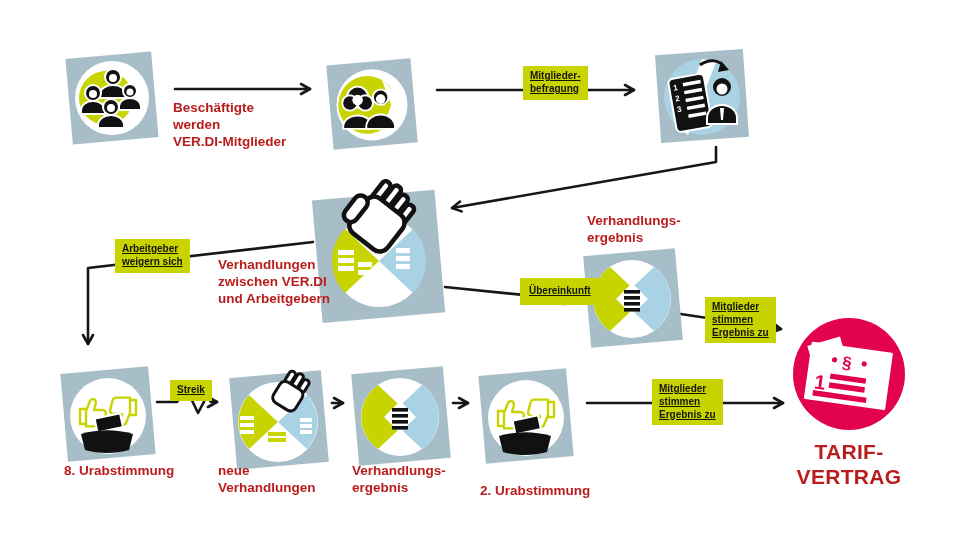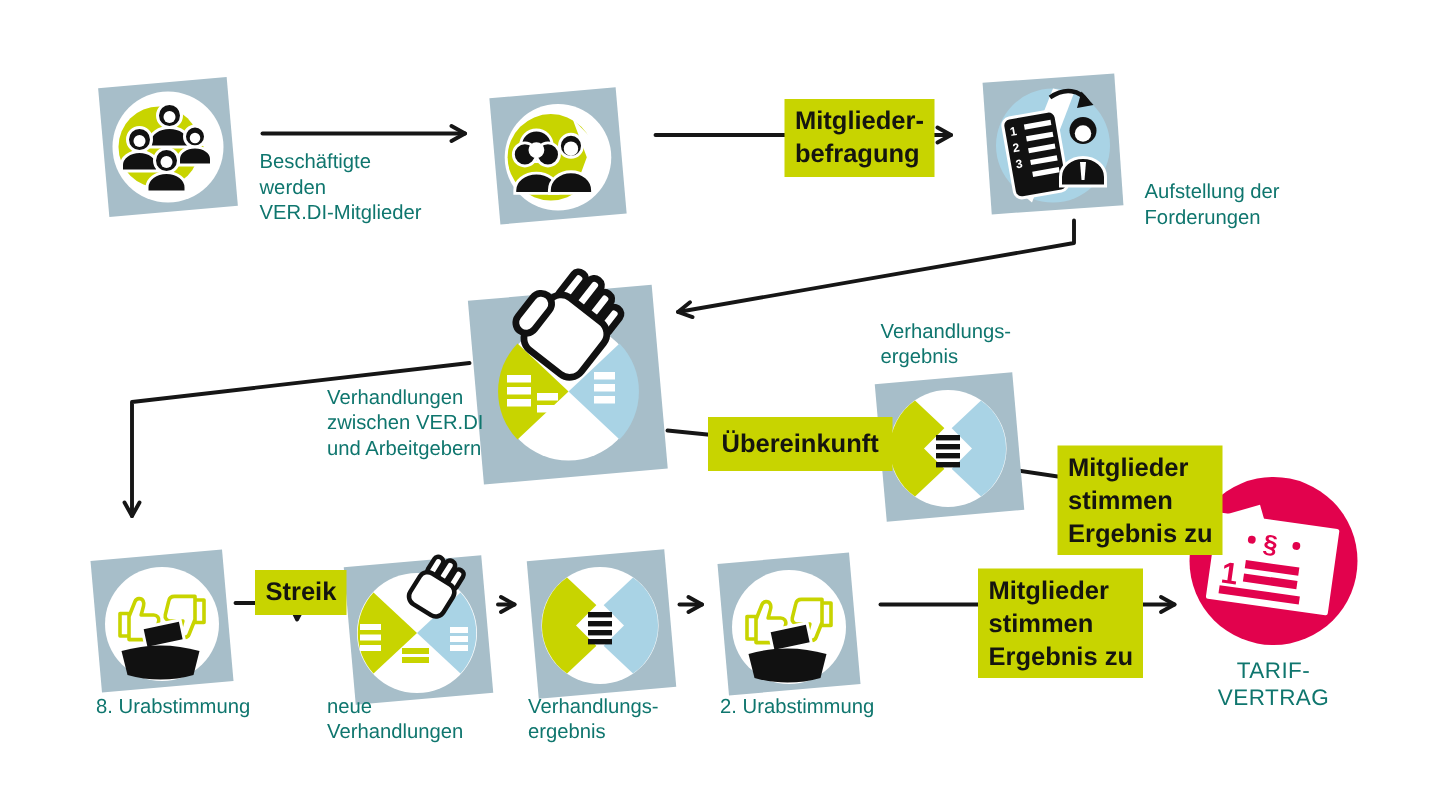--- a/index.html
+++ b/index.html
@@ -1,25 +1,25 @@
 <!DOCTYPE html>
 <html style="--green: #c8d400; --bluegray: #a7bec9; --lightblue: #a9d3e5; --pink: #e2024d; --ink: #161616;"><head>
 <meta charset="utf-8">
 <style>
   html,body{margin:0;padding:0;background:#fff;}
   #canvas{position:relative;width:970px;height:540px;background:#fff;
           font-family:"Liberation Sans",sans-serif;overflow:hidden;}
   .wires{position:absolute;left:0;top:0;z-index:1;}
   .icon{position:absolute;z-index:2;}
-  .lbl{position:absolute;z-index:3;font-weight:400;font-size:13.5px;line-height:1.26;
-       color:#0f766e;white-space:pre-line;}
-  .tag{position:absolute;z-index:4;background:var(--green);font-weight:700;font-size:17px;
-       line-height:1.28;color:#15150f;white-space:pre-line;padding:4px 7px;}
-  .tag.pad{padding:7px 9px;}
-  .contract-label{text-align:center;font-size:15px;letter-spacing:.3px;line-height:1.2;width:122px;}
+  .lbl{position:absolute;z-index:3;font-weight:700;font-size:13.5px;line-height:1.26;
+       color:#b91c1c;white-space:pre-line;}
+  .tag{position:absolute;z-index:4;background:var(--green);font-weight:700;font-size:10px;
+       line-height:1.28;color:#15150f;white-space:pre-line;padding:4px 7px;text-decoration:underline;}
+  .tag.pad{padding:7px 9px;margin-left:48px;}
+  .contract-label{text-align:center;font-size:21px;letter-spacing:.3px;line-height:1.2;width:122px;}
   svg{display:block;overflow:visible;}
 </style>
 </head>
 <body>
 
 <div id="canvas">
 
   <svg class="wires" width="970" height="540">
     <defs>
       <marker id="ah" markerUnits="userSpaceOnUse" markerWidth="16" markerHeight="16" refX="11" refY="7" orient="auto">
@@ -250,38 +250,38 @@
       <text x="25" y="78" font-family="Liberation Sans,sans-serif" font-size="20" font-weight="700" fill="var(--pink)">1</text>
       <rect x="40" y="61" width="36" height="5.5" fill="var(--pink)"></rect>
       <rect x="40" y="70" width="36" height="5.5" fill="var(--pink)"></rect>
       <rect x="25" y="80" width="54" height="5.5" fill="var(--pink)"></rect>
     </g>
   </svg>
 
   <div class="lbl" style="left:173px;top:99px">Beschäftigte
 werden
 VER.DI-Mitglieder</div>
-  <div class="lbl" style="left:763px;top:119px">Aufstellung der
-Forderungen</div>
   <div class="lbl" style="left:218px;top:256px">Verhandlungen
 zwischen VER.DI
 und Arbeitgebern</div>
   <div class="lbl" style="left:587px;top:212px">Verhandlungs-
 ergebnis</div>
   <div class="lbl" style="left:64px;top:462px">8. Urabstimmung</div>
   <div class="lbl" style="left:218px;top:462px">neue
 Verhandlungen</div>
   <div class="lbl" style="left:352px;top:462px">Verhandlungs-
 ergebnis</div>
-  <div class="lbl" style="left:480px;top:462px">2. Urabstimmung</div>
+  <div class="lbl" style="left:480px;top:482px">2. Urabstimmung</div>
   <div class="lbl contract-label" style="left:788px;top:439px">TARIF-
 VERTRAG</div>
 
   <div class="tag" style="left:523px;top:66px">Mitglieder-
 befragung</div>
+  <div class="tag" style="left:115px;top:239px">Arbeitgeber
+weigern sich</div>
   <div class="tag" style="left:170px;top:380px">Streik</div>
   <div class="tag pad" style="left:472px;top:278px">Übereinkunft</div>
   <div class="tag" style="left:705px;top:297px">Mitglieder
 stimmen
 Ergebnis zu</div>
   <div class="tag" style="left:652px;top:379px">Mitglieder
 stimmen
 Ergebnis zu</div>
 
 </div>

